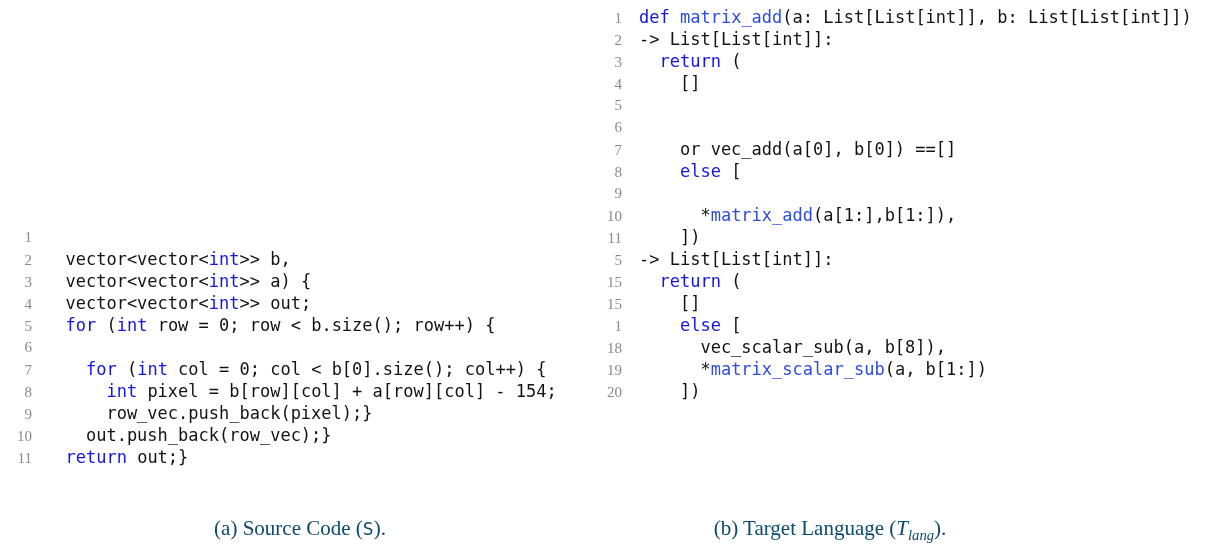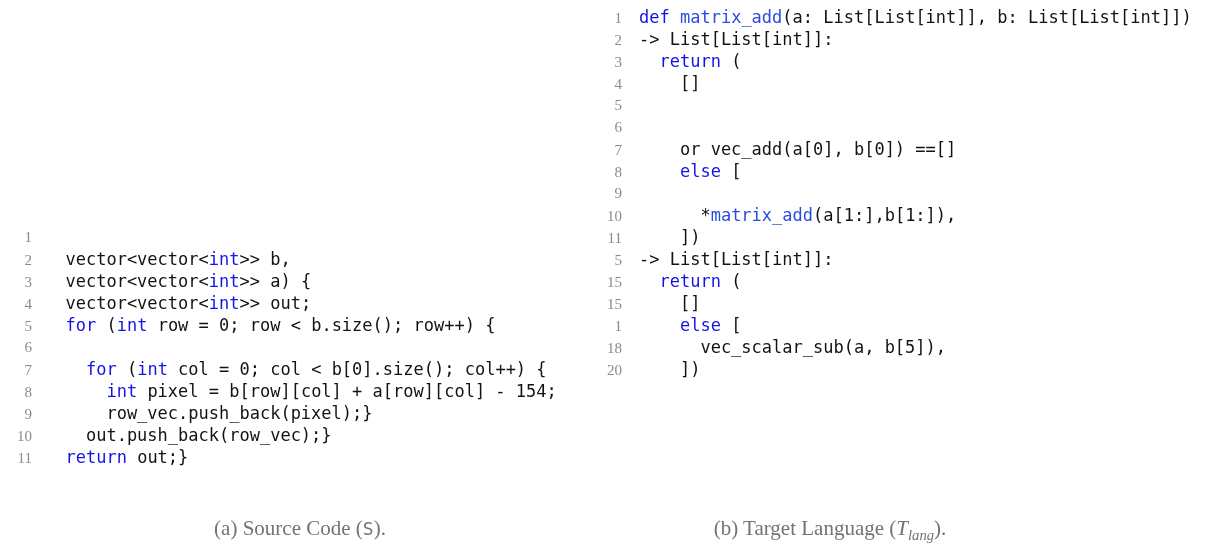--- a/index.html
+++ b/index.html
@@ -36,21 +36,21 @@
     color: var(--plain);
   }
   .tok-p { color: var(--plain); }
   .tok-k { color: var(--kw); }
   .tok-f { color: var(--fn); }
   .caption {
     position: absolute;
     top: 516px;
     font-family: "Liberation Serif", "DejaVu Serif", serif;
     font-size: 21px;
-    color: #737373;
+    color: #0c4a6e;
     text-align: center;
   }
   .caption-a { left: 0px;   width: 600px; }
   .caption-b { left: 600px; width: 460px; }
   .code-symbol {
     font-family: "DejaVu Sans Mono", monospace;
     font-size: 18px;
   }
   .math-var { font-style: italic; }
   .caption sub { font-size: 70%; font-style: italic; margin-top: 41px; }
@@ -158,21 +158,25 @@
       <div class="code-line">
         <span class="ln">15</span>
         <span class="code"><span class="tok-p">    []</span></span>
       </div>
       <div class="code-line">
         <span class="ln">1</span>
         <span class="code"><span class="tok-p">    </span><span class="tok-k">else</span><span class="tok-p"> [</span></span>
       </div>
       <div class="code-line">
         <span class="ln">18</span>
-        <span class="code"><span class="tok-p">      vec_scalar_sub(a, b[5]),</span></span>
+        <span class="code"><span class="tok-p">      vec_scalar_sub(a, b[8]),</span></span>
+      </div>
+      <div class="code-line">
+        <span class="ln">19</span>
+        <span class="code"><span class="tok-p">      *</span><span class="tok-f">matrix_scalar_sub</span><span class="tok-p">(a, b[1:])</span></span>
       </div>
       <div class="code-line">
         <span class="ln">20</span>
         <span class="code"><span class="tok-p">    ])</span></span>
       </div>
     </div>
 
   <div class="caption caption-a">
     <span>(a) Source Code (</span><span class="code-symbol">S</span><span>).</span>
   </div>

